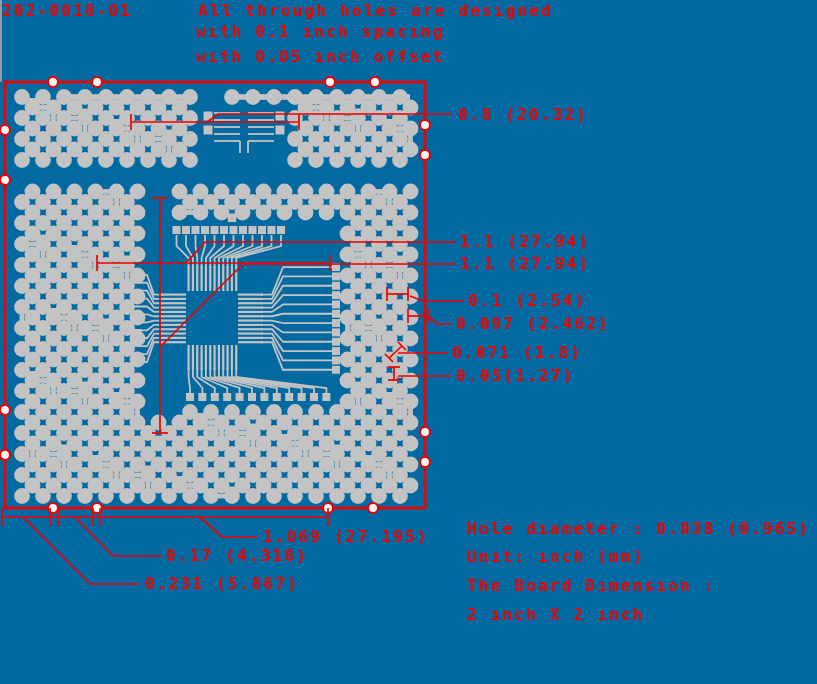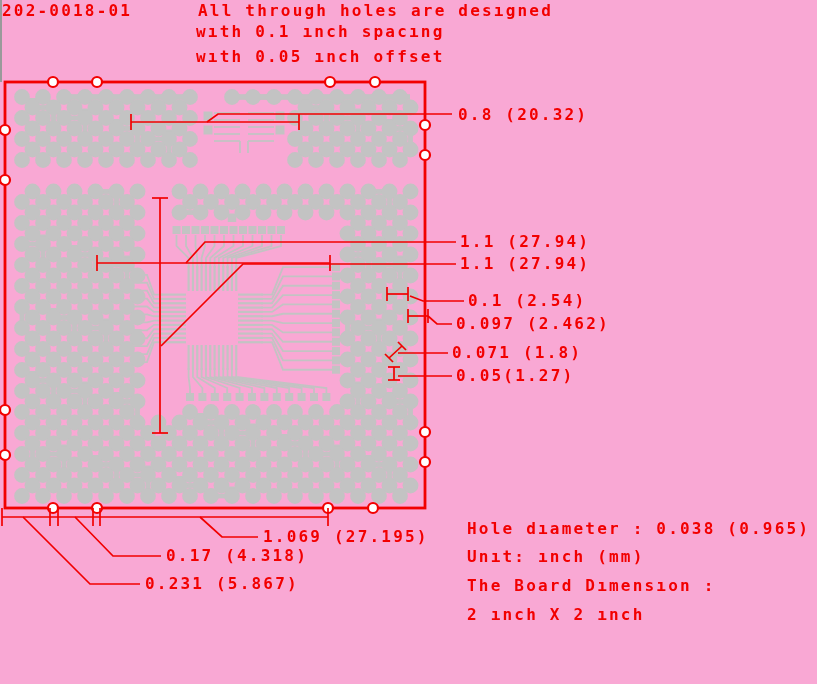--- a/index.html
+++ b/index.html
@@ -1,16 +1,16 @@
 <!DOCTYPE html>
 <html><head>
 <meta charset="utf-8">
 <style>
   html,body{margin:0;padding:0;background:#ffffff;}
-  .canvas{position:relative;width:817px;height:684px;background:#f9a8d4;overflow:hidden;}
+  .canvas{position:relative;width:817px;height:684px;background:#0369a1;overflow:hidden;}
   svg{display:block;}
   .dimtext{
     font-family:"DejaVu Sans Mono",monospace;
     font-size:16px;
     font-weight:bold;
     letter-spacing:2.2px;
     fill:var(--red);
   }
   .red-stroke{stroke:var(--red);fill:none;}
 </style>

